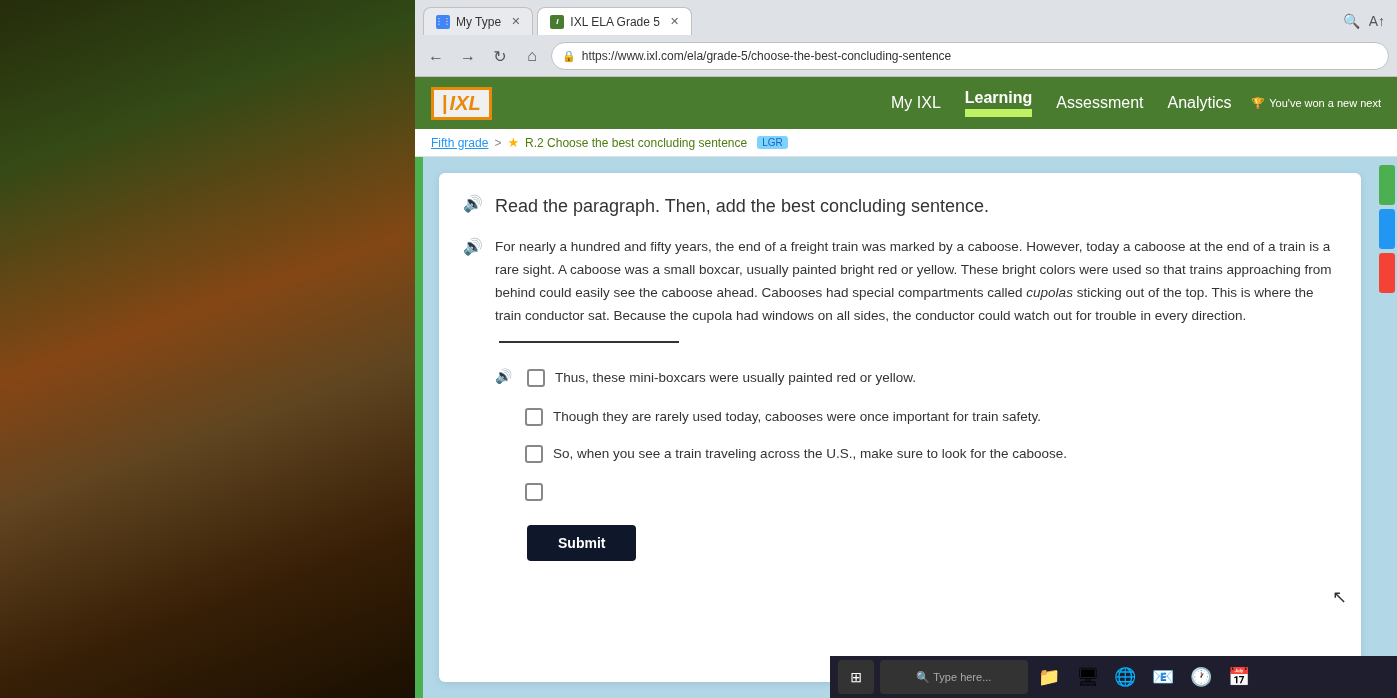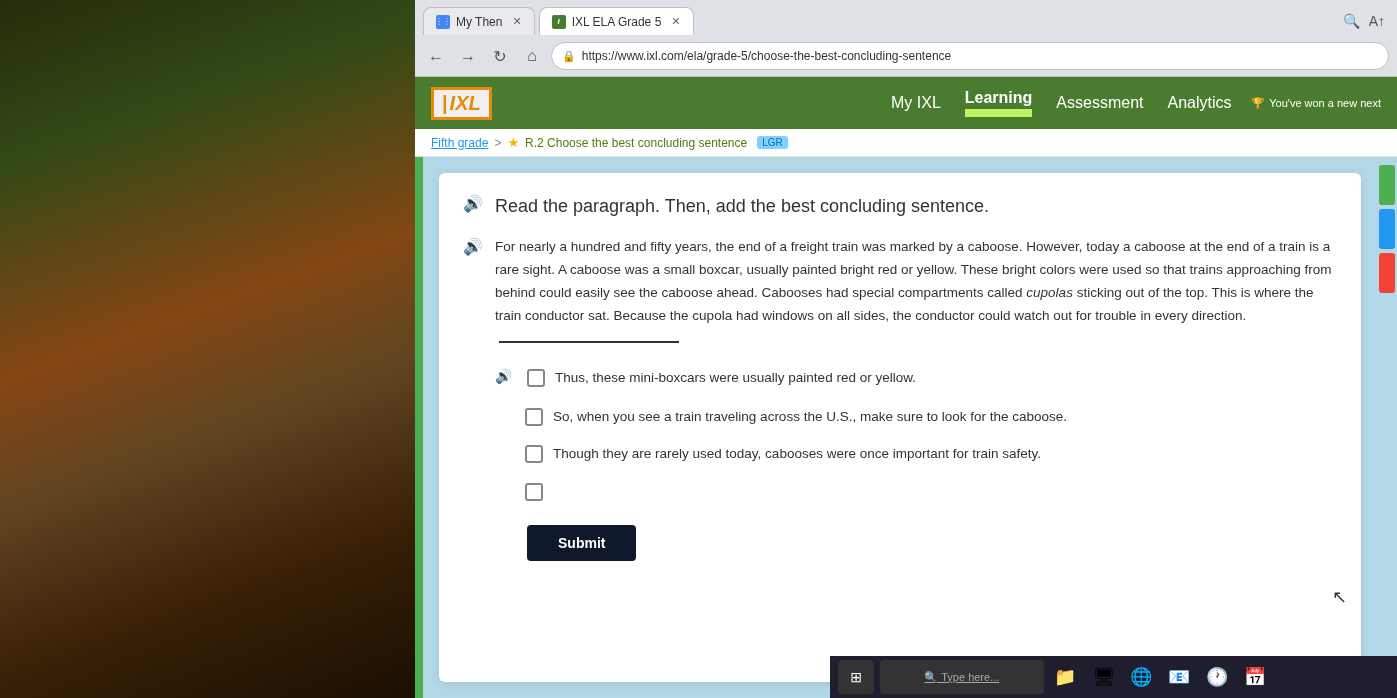--- a/index.html
+++ b/index.html
@@ -424,21 +424,21 @@
   <div style="width:100%;height:100%;background:linear-gradient(160deg,#1a2a0a 0%,#2d4a15 20%,#8B4513 45%,#654321 60%,#3a1a05 80%,#1a0a00 100%);opacity:0.9;"></div>
 </div>
 
 <div class="browser">
 
   <div class="browser-chrome">
 
     <div class="tab-bar">
       <div class="tab">
         <span class="tab-favicon">⋮⋮</span>
-        <span>My Then</span>
+        <span>My Type</span>
         <span class="tab-close">✕</span>
       </div>
       <div class="tab active">
         <span class="tab-favicon" style="background:#4a7c2f;font-style:italic;font-weight:bold;">I</span>
         <span>IXL ELA Grade 5</span>
         <span class="tab-close">✕</span>
       </div>
       <div class="browser-icons-right">
         <span class="browser-icon">🔍</span>
         <span class="browser-icon">A↑</span>
@@ -504,27 +504,27 @@
         
         <div class="choice-row">
           <span class="speaker-btn" style="font-size:14px;">🔊</span>
           <div class="choice-radio"></div>
           <span class="choice-text">Thus, these mini-boxcars were usually painted red or yellow.</span>
         </div>
 
         
         <div class="choice-row">
           <div class="choice-radio" style="margin-left:30px;"></div>
-          <span class="choice-text">So, when you see a train traveling across the U.S., make sure to look for the caboose.</span>
+          <span class="choice-text">Though they are rarely used today, cabooses were once important for train safety.</span>
         </div>
 
         
         <div class="choice-row">
           <div class="choice-radio" style="margin-left:30px;"></div>
-          <span class="choice-text">Though they are rarely used today, cabooses were once important for train safety.</span>
+          <span class="choice-text">So, when you see a train traveling across the U.S., make sure to look for the caboose.</span>
         </div>
 
         
         <div class="choice-row">
           <div class="choice-radio" style="margin-left:30px;"></div>
         </div>
 
         
         <button class="submit-btn">Submit</button>
       </div>
@@ -532,21 +532,21 @@
 
     <div class="right-buttons">
       <div class="right-btn green"></div>
       <div class="right-btn"></div>
       <div class="right-btn red"></div>
     </div>
   </div>
 
   <div class="taskbar">
     <div class="taskbar-btn">⊞</div>
-    <div class="taskbar-btn" style="width:164px;font-size:11px;color:#aaa;text-decoration:underline;">🔍 Type here...</div>
+    <div class="taskbar-btn" style="width:148px;font-size:11px;color:#aaa;">🔍 Type here...</div>
     <div class="taskbar-icon">📁</div>
     <div class="taskbar-icon">🖥</div>
     <div class="taskbar-icon">🌐</div>
     <div class="taskbar-icon">📧</div>
     <div class="taskbar-icon">🕐</div>
     <div class="taskbar-icon">📅</div>
   </div>
 
   <div class="cursor-indicator">↖</div>
 

